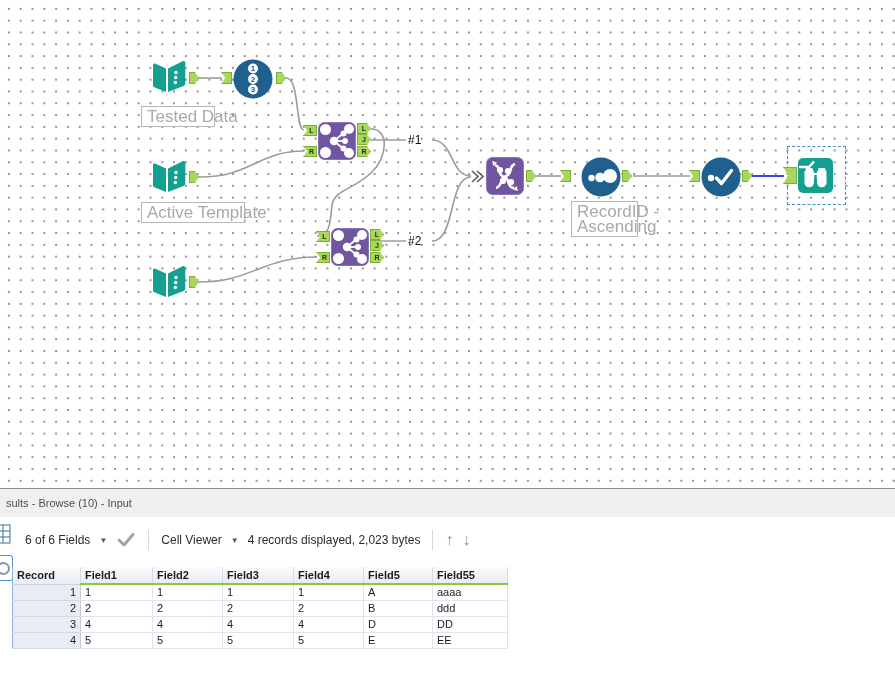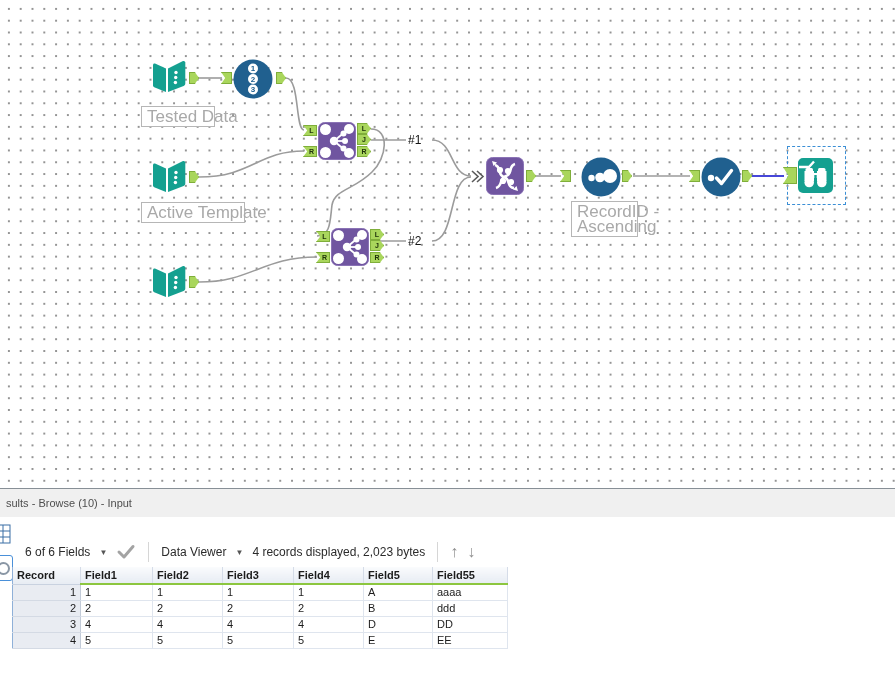--- a/index.html
+++ b/index.html
@@ -30,21 +30,21 @@
   
   .panel { position:absolute; left:0; top:488px; width:895px; height:199px; background:#fff; }
   .panel-titlebar { height:29px; background:#f0f0f0; border-top:1px solid #878f96;
     display:flex; align-items:center; padding-left:6px; font-size:11px; color:#4e4e4e; }
   .panel-body { position:relative; height:170px; background:#fff; }
   .left-strip { position:absolute; left:0; top:0; width:15px; height:170px; overflow:hidden; }
   .grid-icon { position:absolute; left:-5px; top:7px; width:16px; height:20px; }
   .circle-btn { position:absolute; left:-7px; top:38px; width:20px; height:26px;
     border:1px solid #4a90d9; border-radius:3px; display:flex; align-items:center; justify-content:center; }
   .circle-glyph { width:13px; height:13px; border:2.5px solid #8a97a5; border-radius:50%; }
-  .res-toolbar { position:absolute; left:15px; top:12px; right:0; height:46px;
+  .res-toolbar { position:absolute; left:15px; top:0; right:0; height:46px;
     display:flex; align-items:center; gap:9px; padding-left:10px; font-size:12px; color:#2b2b2b; }
   .caret { font-size:8px; color:#555; }
   .tb-divider { width:1px; height:20px; background:#d6d6d6; margin:0 3px; }
   .tb-arrow { font-size:16px; color:#8f8f8f; }
 
   table.results { position:absolute; left:12px; top:50px; border-collapse:collapse;
     table-layout:fixed; font-size:11px; color:#1c1c1c; border-left:1px solid #8fb0d8; }
   table.results th { font-weight:bold; text-align:left; height:17px; padding:0 4px;
     background:linear-gradient(#fafbfd,#e7ecf3); border-right:1px solid #d5dce8;
     border-bottom:2px solid #8cc63f; }
@@ -266,21 +266,21 @@
         </div>
       </div>
 
       <div class="res-toolbar">
         <span>6 of 6 Fields</span>
         <span class="caret">▼</span>
         <svg width="20" height="16" viewBox="0 0 20 16">
           <path d="M3 8 L8 13 L17 2.5" fill="none" stroke="#a3a3a3" stroke-width="3" stroke-linecap="round" stroke-linejoin="round"></path>
         </svg>
         <div class="tb-divider"></div>
-        <span>Data Viewer</span>
+        <span>Cell Viewer</span>
         <span class="caret">▼</span>
         <span>4 records displayed, 2,023 bytes</span>
         <div class="tb-divider"></div>
         <span class="tb-arrow">↑</span>
         <span class="tb-arrow">↓</span>
       </div>
 
       <table class="results">
         <colgroup>
           <col style="width:68px">

